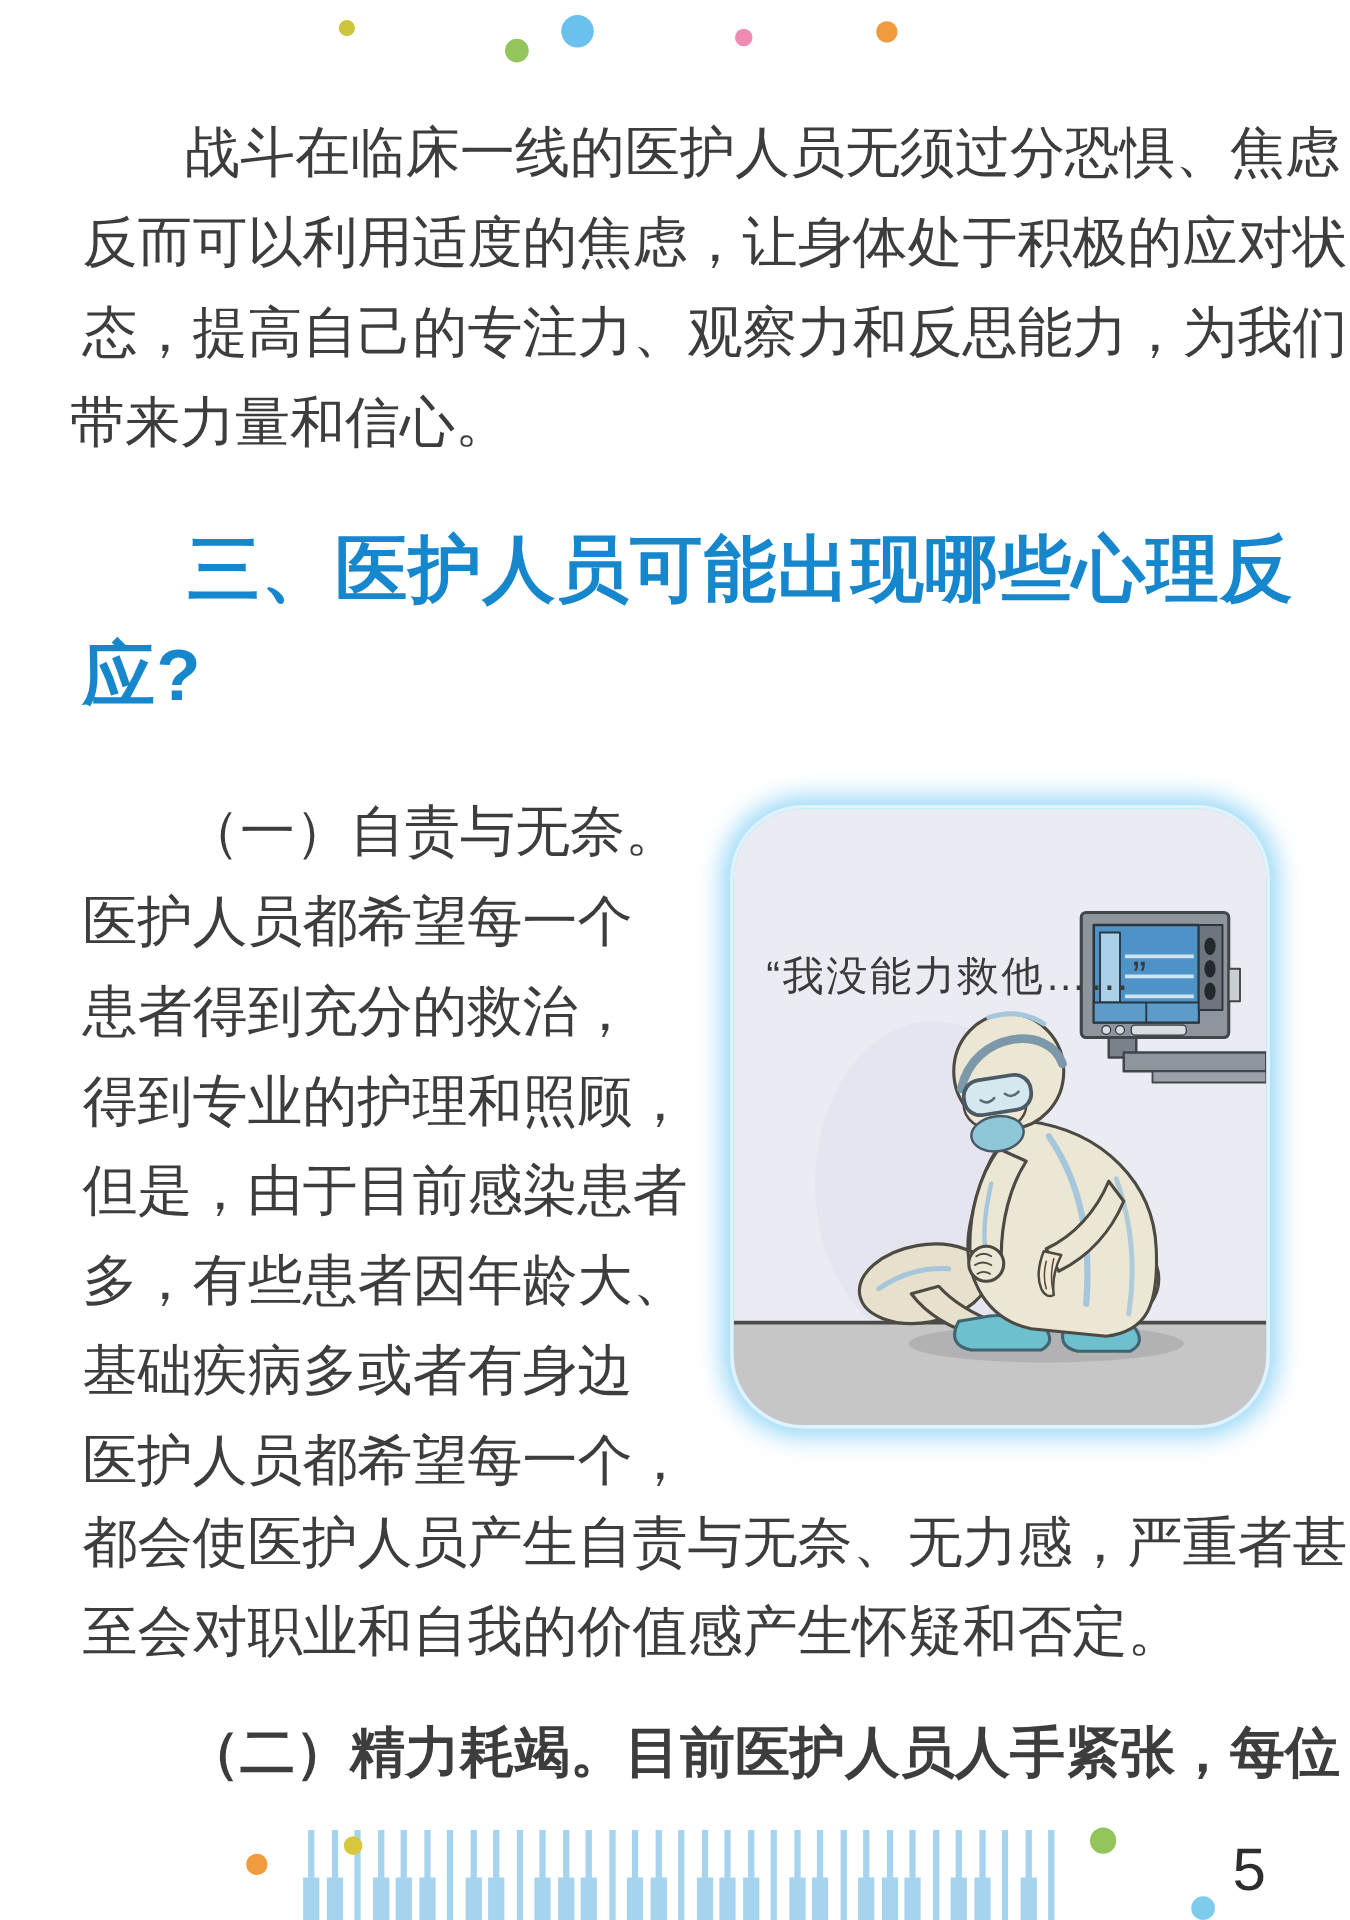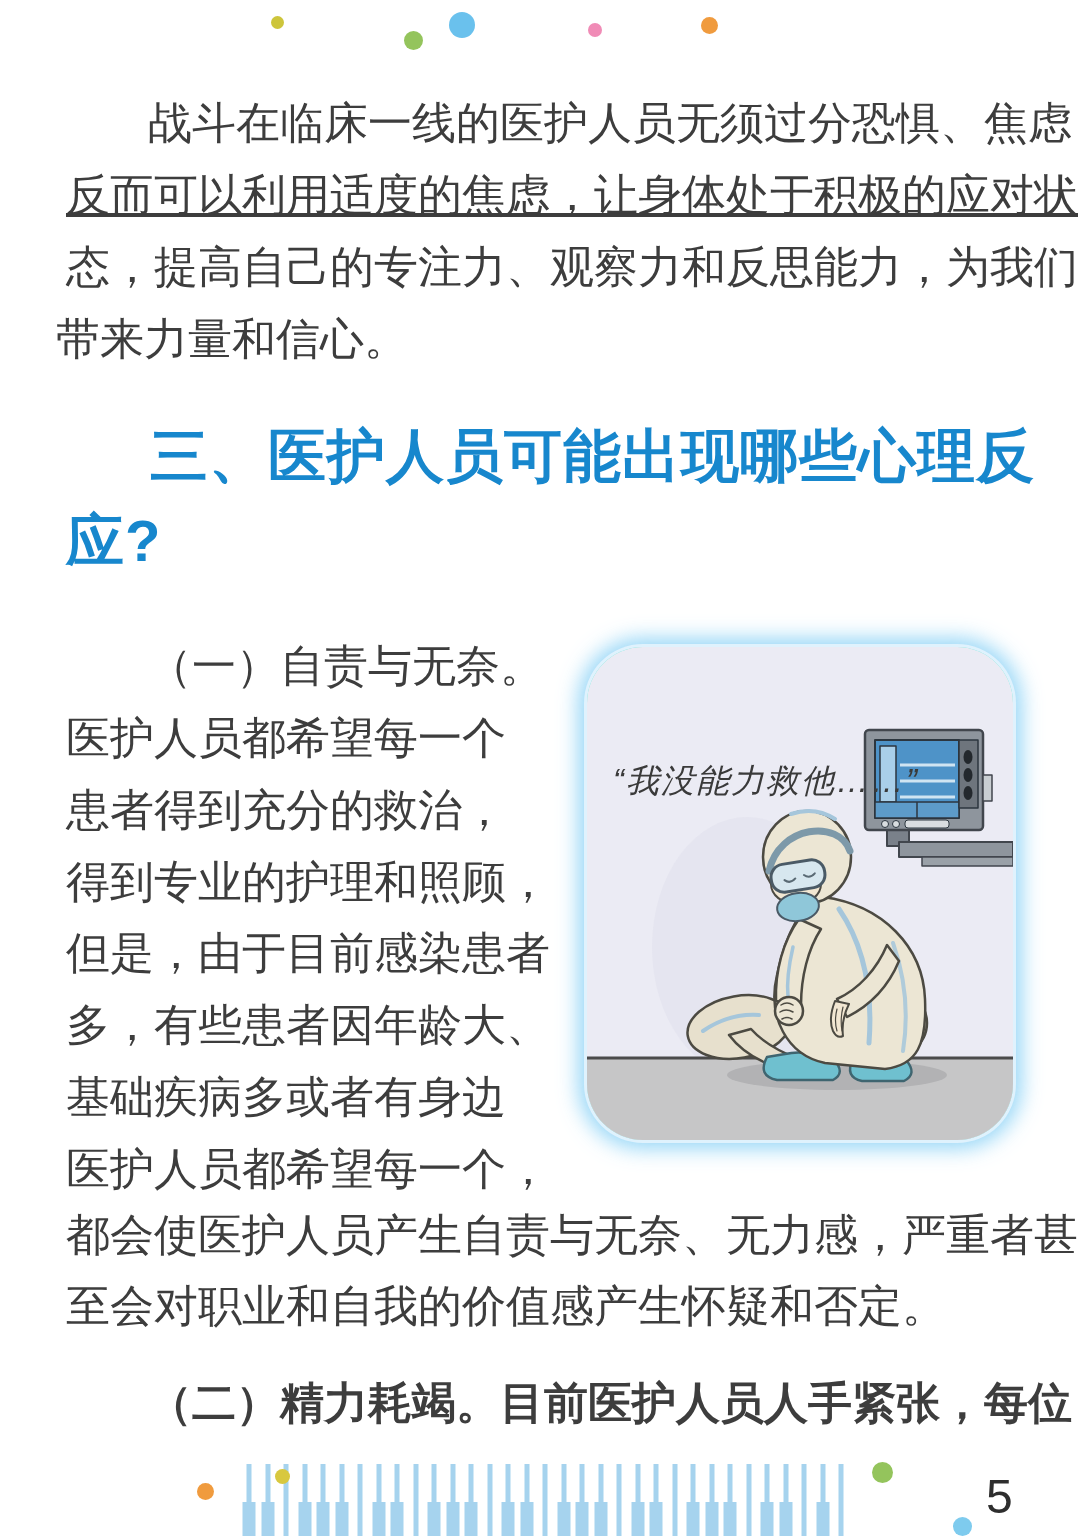--- a/index.html
+++ b/index.html
@@ -6,21 +6,21 @@
   body{width:1080px;height:1536px;background:#ffffff;position:relative;overflow:hidden;
        font-family:"Liberation Sans","DejaVu Sans",sans-serif;}
   .page{position:absolute;inset:0;}
   .dot{position:absolute;border-radius:50%;}
   .textline{position:absolute;font-size:44px;line-height:1.05;color:#3d3d3d;font-weight:300;
             white-space:nowrap;letter-spacing:0;}
   .heading-line{position:absolute;font-size:58px;line-height:1.05;color:#1787cd;font-weight:700;
             white-space:nowrap;letter-spacing:1px;}
   .illo-card{position:absolute;left:587px;top:647px;width:426px;height:493px;border-radius:56px;
             background:#5eead4;overflow:hidden;
-            box-shadow:0 0 0 3px #dff2fd, 0 0 20px 9px rgba(126,205,245,0.8);font-style:italic;}
+            box-shadow:0 0 0 3px #dff2fd, 0 0 20px 9px rgba(126,205,245,0.8);}
   .illo-card svg{position:absolute;inset:0;display:block;}
   .speech{position:absolute;left:26px;top:112px;font-size:33px;color:#3a3a3a;font-weight:500;
             letter-spacing:2px;white-space:nowrap;z-index:2;}
   .pagenum{position:absolute;left:986px;top:1469px;font-size:48px;color:#2e2e2e;font-weight:300;}
   .fringe{position:absolute;left:240px;bottom:0;height:72px;display:flex;align-items:flex-start;}
   .fbar{width:18.5px;height:72px;position:relative;flex:0 0 auto;}
   .fbar::before{content:"";position:absolute;left:50%;top:0;transform:translateX(-50%);
             width:5px;height:100%;background:#a6d3ee;}
   .fbar.thick::before{height:40px;}
   .fbar.thick::after{content:"";position:absolute;left:50%;bottom:0;transform:translateX(-50%);
@@ -31,21 +31,21 @@
 
 <div class="page">
 
   <div class="dot" style="left:271px;top:16px;width:13px;height:13px;background:#cdc53b;"></div>
   <div class="dot" style="left:404px;top:31px;width:19px;height:19px;background:#94c45c;"></div>
   <div class="dot" style="left:449px;top:12px;width:26px;height:26px;background:#6ac1ed;"></div>
   <div class="dot" style="left:588px;top:23px;width:14px;height:14px;background:#f08bb6;"></div>
   <div class="dot" style="left:701px;top:17px;width:17px;height:17px;background:#f09b3e;"></div>
 
   <div class="textline" style="left:148px;top:100px;">战斗在临床一线的医护人员无须过分恐惧、焦虑，</div>
-  <div class="textline" style="left:66px;top:172px;text-decoration:underline;">反而可以利用适度的焦虑，让身体处于积极的应对状</div>
+  <div class="textline" style="left:66px;top:172px;">反而可以利用适度的焦虑，让身体处于积极的应对状</div>
   <div class="textline" style="left:66px;top:244px;">态，提高自己的专注力、观察力和反思能力，为我们</div>
   <div class="textline" style="left:56px;top:316px;">带来力量和信心。</div>
 
   <div class="heading-line" style="left:150px;top:426px;">三、医护人员可能出现哪些心理反</div>
   <div class="heading-line" style="left:66px;top:511px;">应?</div>
 
   <div class="textline" style="left:148px;top:643px;">（一）自责与无奈。</div>
   <div class="textline" style="left:66px;top:715px;">医护人员都希望每一个</div>
   <div class="textline" style="left:66px;top:787px;">患者得到充分的救治，</div>
   <div class="textline" style="left:66px;top:859px;">得到专业的护理和照顾，</div>

